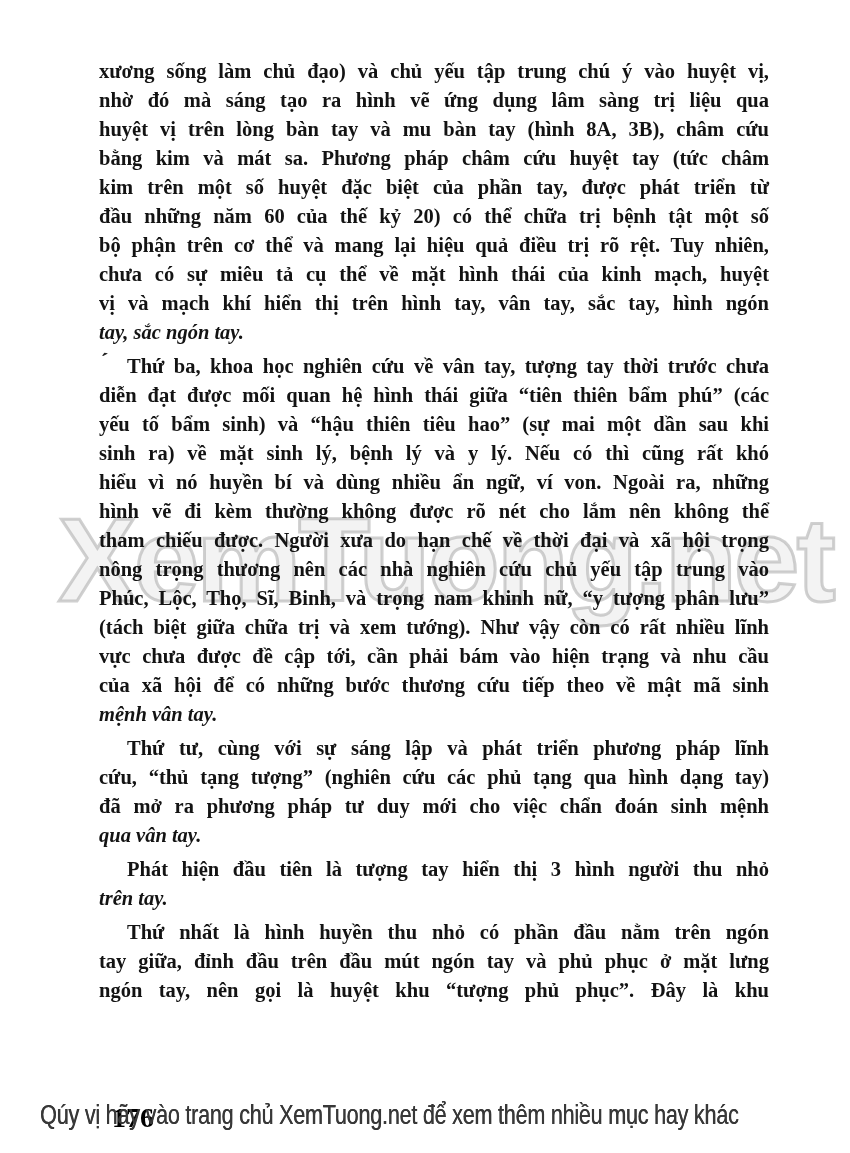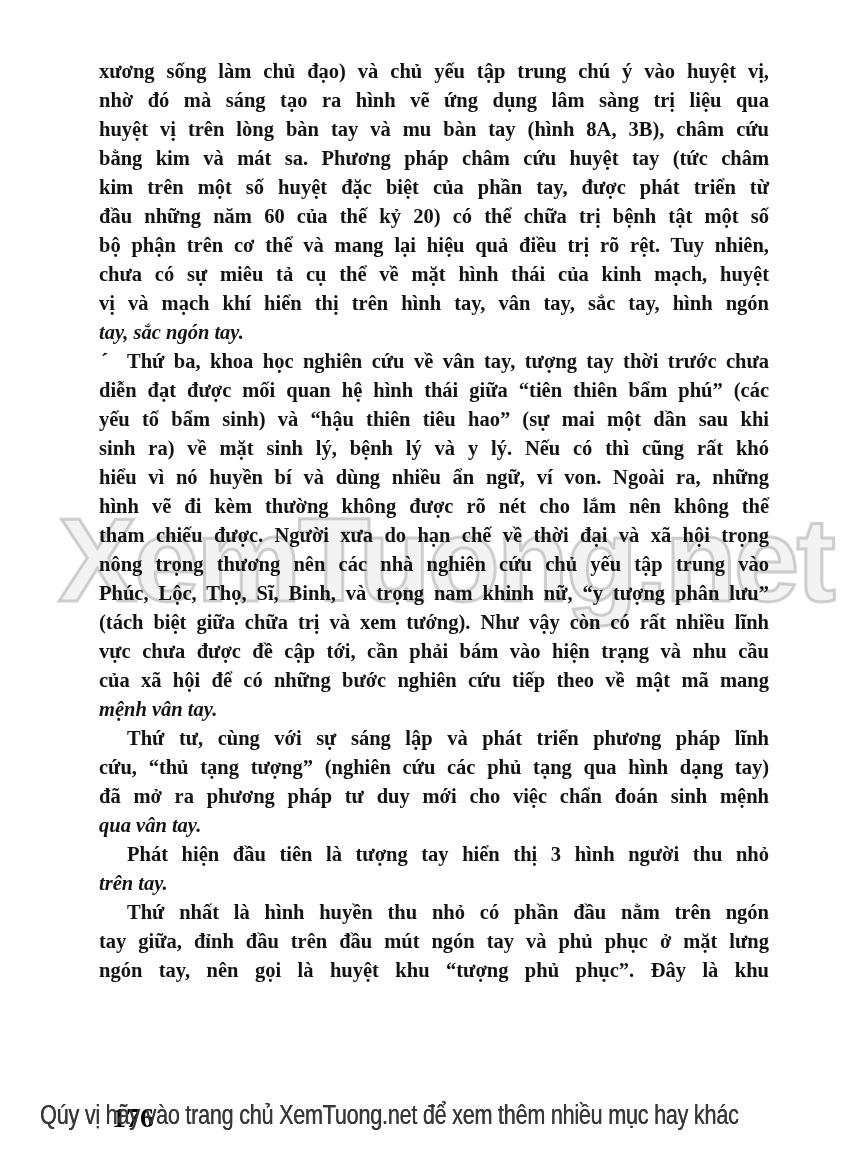--- a/index.html
+++ b/index.html
@@ -38,21 +38,21 @@
     left: 99px;
     top: 57px;
     width: 670px;
     z-index: 1;
     color: #131313;
     font-size: 20.5px;
     font-weight: 700;
     text-rendering: optimizeLegibility;
   }
   .para { margin: 0; }
-  .para + .para { }
+  .para + .para { margin-top: 5px; }
   .line {
     height: 29px;
     line-height: 29px;
     text-align: justify;
     text-align-last: justify;
     text-justify: inter-word;
     white-space: normal;
     overflow: visible;
   }
   .line.last {
@@ -135,21 +135,21 @@
         <div class="line">diễn đạt được mối quan hệ hình thái giữa “tiên thiên bẩm phú” (các</div>
         <div class="line">yếu tố bẩm sinh) và “hậu thiên tiêu hao” (sự mai một dần sau khi</div>
         <div class="line">sinh ra) về mặt sinh lý, bệnh lý và y lý. Nếu có thì cũng rất khó</div>
         <div class="line">hiểu vì nó huyền bí và dùng nhiều ẩn ngữ, ví von. Ngoài ra, những</div>
         <div class="line">hình vẽ đi kèm thường không được rõ nét cho lắm nên không thể</div>
         <div class="line">tham chiếu được. Người xưa do hạn chế về thời đại và xã hội trọng</div>
         <div class="line">nông trọng thương nên các nhà nghiên cứu chủ yếu tập trung vào</div>
         <div class="line">Phúc, Lộc, Thọ, Sĩ, Binh, và trọng nam khinh nữ, “y tượng phân lưu”</div>
         <div class="line">(tách biệt giữa chữa trị và xem tướng). Như vậy còn có rất nhiều lĩnh</div>
         <div class="line">vực chưa được đề cập tới, cần phải bám vào hiện trạng và nhu cầu</div>
-        <div class="line">của xã hội để có những bước nghiên cứu tiếp theo về mật mã mang</div>
+        <div class="line">của xã hội để có những bước thương cứu tiếp theo về mật mã sinh</div>
         <div class="line last">mệnh vân tay.</div>
       </div>
       <div class="para indent">
         <div class="line">Thứ tư, cùng với sự sáng lập và phát triển phương pháp lĩnh</div>
         <div class="line">cứu, “thủ tạng tượng” (nghiên cứu các phủ tạng qua hình dạng tay)</div>
         <div class="line">đã mở ra phương pháp tư duy mới cho việc chẩn đoán sinh mệnh</div>
         <div class="line last">qua vân tay.</div>
       </div>
       <div class="para indent">
         <div class="line">Phát hiện đầu tiên là tượng tay hiển thị 3 hình người thu nhỏ</div>

